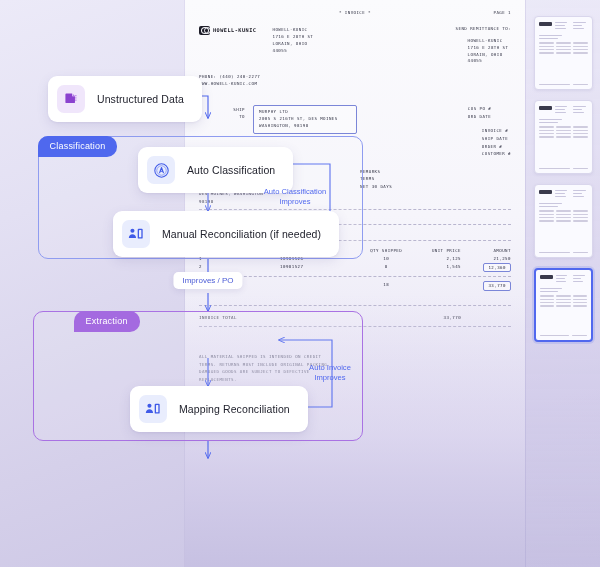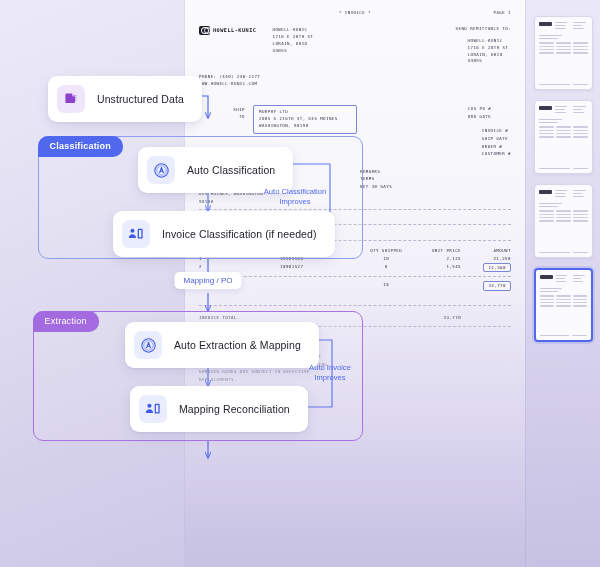--- a/index.html
+++ b/index.html
@@ -495,26 +495,26 @@
         <path d="M 208 293 L 208 311" marker-end="url(#ah)"></path>
 
         <path d="M 208 358 L 208 386" marker-end="url(#ah)"></path>
 
         <path d="M 288 407 L 332 407 L 332 340 L 279 340" marker-end="url(#ah)"></path>
 
         <path d="M 208 440 L 208 458" marker-end="url(#ah)"></path>
       </g>
     </svg>
 
-    <div class="group-box" style="left:38px; top:136px; width:325px; height:123px; border-color:#8f9cf0;font-weight:bold;">
+    <div class="group-box" style="left:38px; top:136px; width:325px; height:123px; border-color:#8f9cf0;">
       <div class="group-tag" style="background:#4f68ee;">Classification</div>
     </div>
 
     <div class="group-box" style="left:33px; top:311px; width:330px; height:130px; border-color:#a972e3;">
-      <div class="group-tag" style="background:#a46ae0;">Extraction</div>
+      <div class="group-tag" style="background:#a46ae0;margin-left:41px;">Extraction</div>
     </div>
 
     <div class="card" style="left:48px; top:76px;">
       <span class="card-ico" style="background:#f0e6fb;">
         <svg width="15" height="15" viewBox="0 0 16 16">
           <path d="M2.5 1.6 h6.2 l0 3.0 h3.0 v6.2 a1 1 0 0 1 -1 1 h-8.2 a1 1 0 0 1 -1 -1 v-8.2 a1 1 0 0 1 1 -1 z" fill="#8b42cf"></path>
           <path d="M9.3 1.8 L11.9 4.4 h-2.6 z" fill="#b579e8"></path>
           <g fill="#b579e8">
             <rect x="12.0" y="3.2" width="1.3" height="1.3" rx=".3"></rect>
             <rect x="12.0" y="5.6" width="1.3" height="1.3" rx=".3"></rect>
@@ -538,40 +538,30 @@
 
     <div class="card" style="left:113px; top:211px;">
       <span class="card-ico" style="background:#e9edfd;">
         <svg width="16" height="16" viewBox="0 0 18 18">
           <circle cx="5.0" cy="5.3" r="2.3" fill="#3f5ae8"></circle>
           <path d="M0.9 13.4 c0-2.6 1.9-4.2 4.1-4.2 s4.1 1.6 4.1 4.2 z" fill="#3f5ae8"></path>
           <rect x="10.9" y="3.0" width="5.6" height="11.2" rx="1.1" fill="#3f5ae8"></rect>
           <rect x="12.4" y="4.6" width="2.6" height="8.0" rx=".6" fill="#eef1fe"></rect>
         </svg>
       </span>
-      <span class="card-label">Invoice Classification (if needed)</span>
+      <span class="card-label">Manual Reconciliation (if needed)</span>
     </div>
 
     <div class="loop-label" style="left:295px; top:187px; transform:translateX(-50%);">
       <div>Auto Classification</div>
       <div>Improves</div>
     </div>
 
-    <div class="pill" style="left:208px; top:272px; transform:translateX(-50%);">Mapping / PO</div>
-
-    <div class="card" style="left:125px; top:322px;">
-      <span class="card-ico" style="background:#e9edfd;">
-        <svg width="17" height="17" viewBox="0 0 18 18">
-          <circle cx="9" cy="9" r="7.1" fill="none" stroke="#3f5ae8" stroke-width="1.1"></circle>
-          <circle cx="9" cy="9" r="5.0" fill="none" stroke="#3f5ae8" stroke-width="1.0" opacity=".55"></circle>
-          <path d="M7.0 11.4 L9 5.8 L11 11.4 M7.75 9.8 h2.5" fill="none" stroke="#3f5ae8" stroke-width="1.15" stroke-linecap="round" stroke-linejoin="round"></path>
-        </svg>
-      </span>
-      <span class="card-label">Auto Extraction &amp; Mapping</span>
-    </div>
+    <div class="pill" style="left:208px; top:272px; transform:translateX(-50%);">Improves / PO</div>
+
 
     <div class="card" style="left:130px; top:386px;">
       <span class="card-ico" style="background:#e9edfd;">
         <svg width="16" height="16" viewBox="0 0 18 18">
           <circle cx="5.0" cy="5.3" r="2.3" fill="#3f5ae8"></circle>
           <path d="M0.9 13.4 c0-2.6 1.9-4.2 4.1-4.2 s4.1 1.6 4.1 4.2 z" fill="#3f5ae8"></path>
           <rect x="10.9" y="3.0" width="5.6" height="11.2" rx="1.1" fill="#3f5ae8"></rect>
           <rect x="12.4" y="4.6" width="2.6" height="8.0" rx=".6" fill="#eef1fe"></rect>
         </svg>
       </span>

